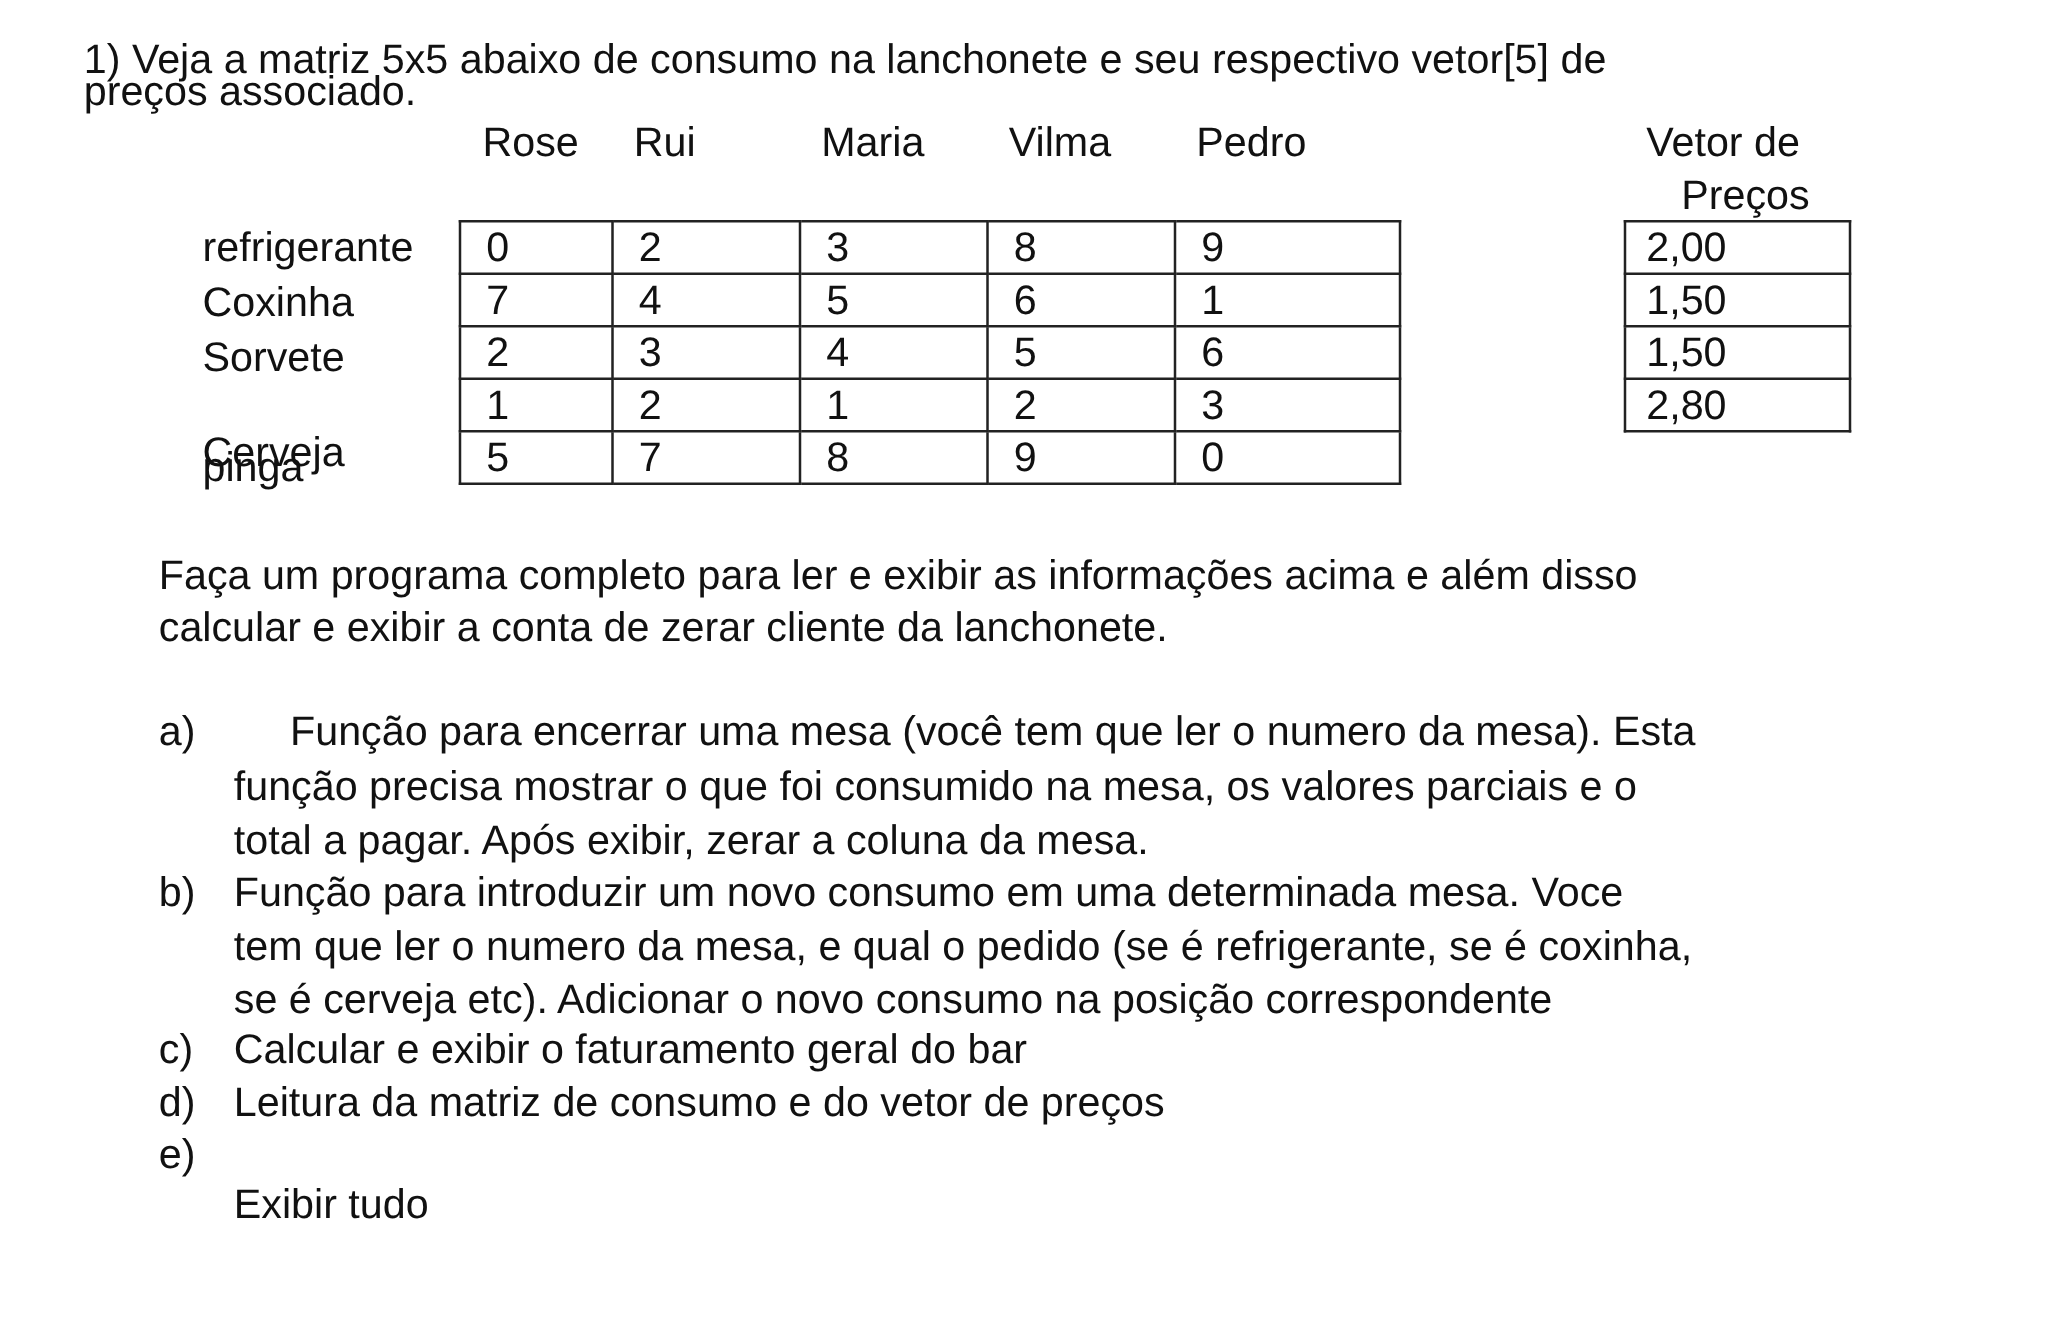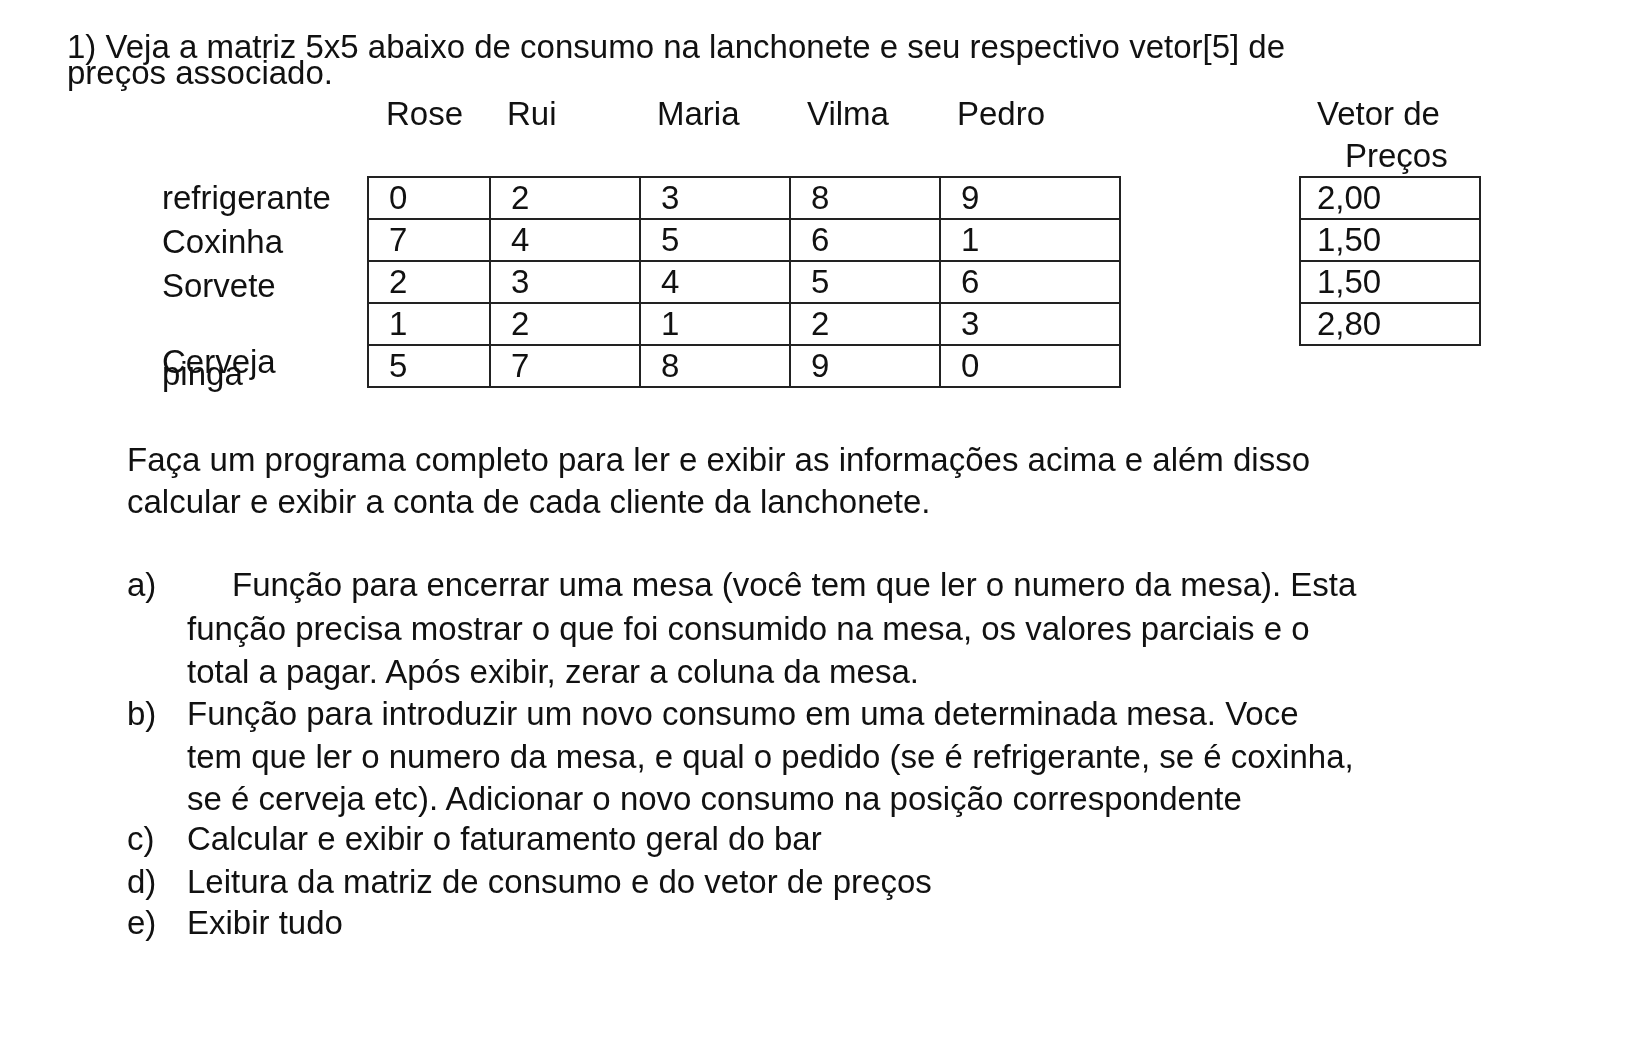--- a/index.html
+++ b/index.html
@@ -134,32 +134,32 @@
   <tr>
         <td class="price">1,50</td>
       </tr>
   <tr>
         <td class="price">2,80</td>
       </tr>
 </tbody>
   </table>
 
 <div class="abs para" style="top:443px;">Faça um programa completo para ler e exibir as informações acima e além disso</div>
-<div class="abs para" style="top:485px;">calcular e exibir a conta de cada cliente da lanchonete.</div>
+<div class="abs para" style="top:485px;">calcular e exibir a conta de zerar cliente da lanchonete.</div>
 
 <div class="abs item-letter" style="top:568px;">a)</div>
 <div class="abs item-text" style="top:568px;margin-left:45px;">Função para encerrar uma mesa (você tem que ler o numero da mesa). Esta</div>
 <div class="abs item-text" style="top:612px;">função precisa mostrar o que foi consumido na mesa, os valores parciais e o</div>
 <div class="abs item-text" style="top:655px;text-align:center;">total a pagar. Após exibir, zerar a coluna da mesa.</div>
 
 <div class="abs item-letter" style="top:697px;">b)</div>
 <div class="abs item-text" style="top:697px;">Função para introduzir um novo consumo em uma determinada mesa. Voce</div>
 <div class="abs item-text" style="top:740px;">tem que ler o numero da mesa, e qual o pedido (se é refrigerante, se é coxinha,</div>
 <div class="abs item-text" style="top:782px;">se é cerveja etc). Adicionar o novo consumo na posição correspondente</div>
 
 <div class="abs item-letter" style="top:822px;">c)</div>
 <div class="abs item-text" style="top:822px;">Calcular e exibir o faturamento geral do bar</div>
 
 <div class="abs item-letter" style="top:865px;">d)</div>
 <div class="abs item-text" style="top:865px;">Leitura da matriz de consumo e do vetor de preços</div>
 
 <div class="abs item-letter" style="top:906px;">e)</div>
-<div class="abs item-text" style="top:906px;">Exibir tudo</div>
+<div class="abs item-text" style="top:946px;">Exibir tudo</div>
 
 </body></html>

